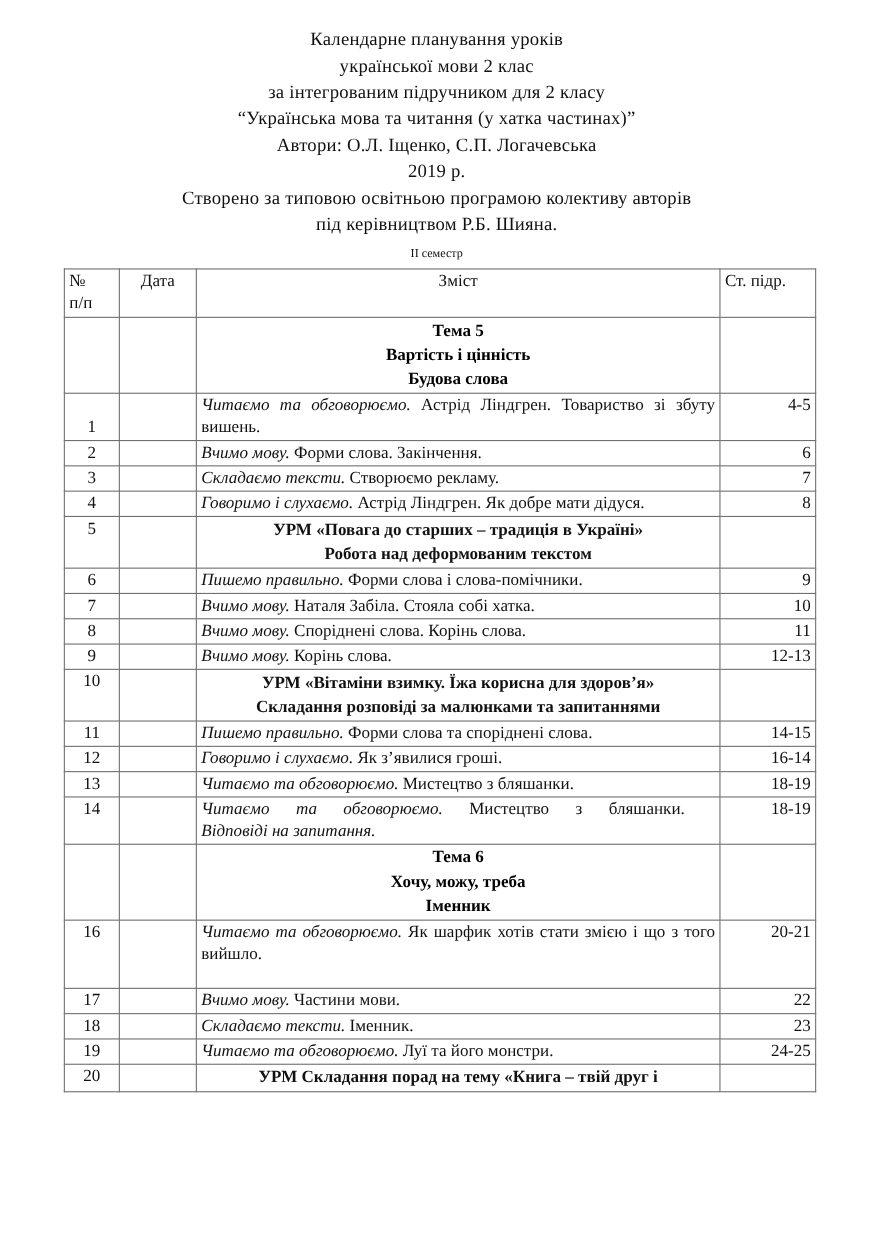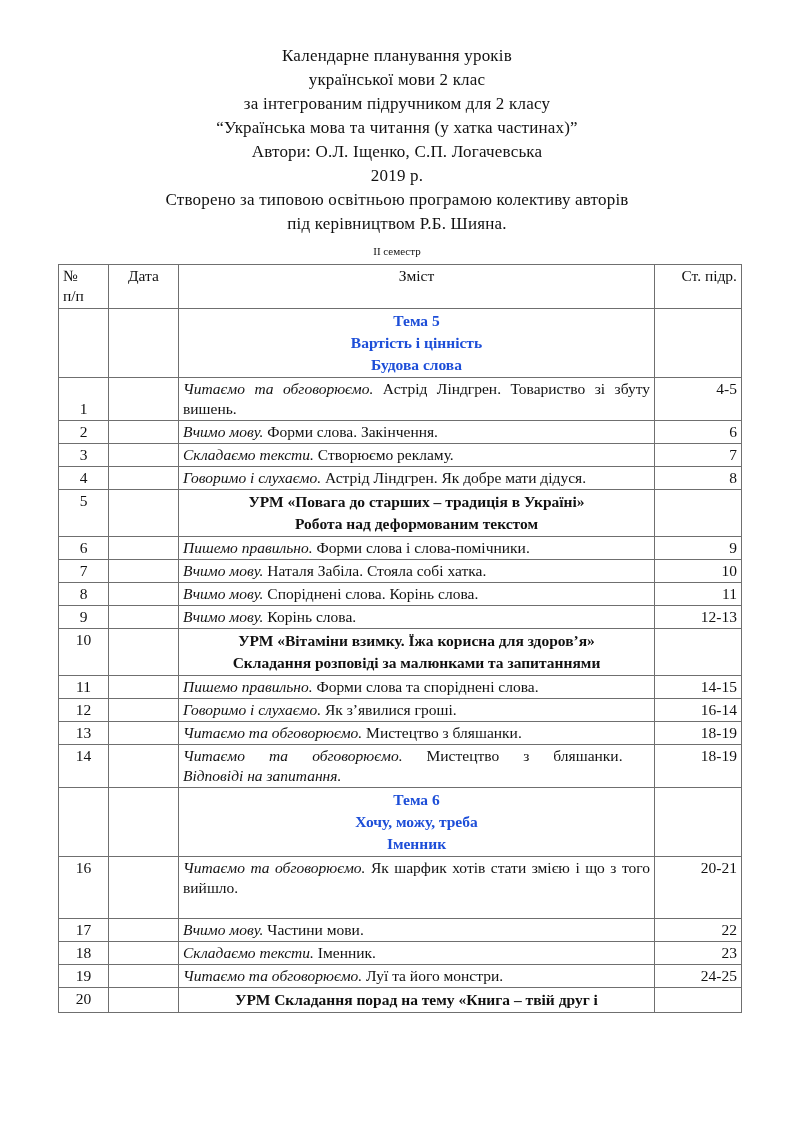--- a/index.html
+++ b/index.html
@@ -8,21 +8,21 @@
     position: relative;
     width: 794px;
     height: 1123px;
     margin: 0 auto;
     background: #ffffff;
     color: #111111;
     font-family: "Liberation Serif", "DejaVu Serif", serif;
     overflow: hidden;
   }
   .title-block {
-    padding-top: 44px;
+    padding-top: 24px;
     text-align: center;
     font-size: 17px;
     line-height: 24px;
     letter-spacing: 0.2px;
   }
   .semester {
     text-align: center;
     font-size: 11px;
     line-height: 20px;
     margin-top: 5px;
@@ -43,32 +43,32 @@
   }
   col.c-num  { width: 50px; }
   col.c-date { width: 70px; }
   col.c-cont { width: 476px; }
   col.c-page { width: 87px; }
 
   tr.header td { height: 44px; }
   td.h-num  { text-align: left; padding-left: 5px; }
   td.h-date { text-align: center; }
   td.h-cont { text-align: center; }
-  td.h-page { text-align: right; margin-left: 48px; }
+  td.h-page { text-align: left; margin-left: 48px; }
 
   td.num   { text-align: center; }
   td.num.num-low { padding-top: 21px; }
   td.pages { text-align: right; }
 
   td.content { text-align: justify; padding: 1px 5px; }
   td.content .lead, td.content .tail { font-style: italic; }
   td.content.plain { text-align: left; }
   td.content.theme {
     text-align: center;
-    color: #1d4ed8;
+    color: #000000;
     font-weight: bold;
     line-height: 22px;
     text-align-last: center;
   }
   td.content.urm {
     text-align: center;
     font-weight: bold;
     line-height: 22px;
     text-align-last: center;
   }

